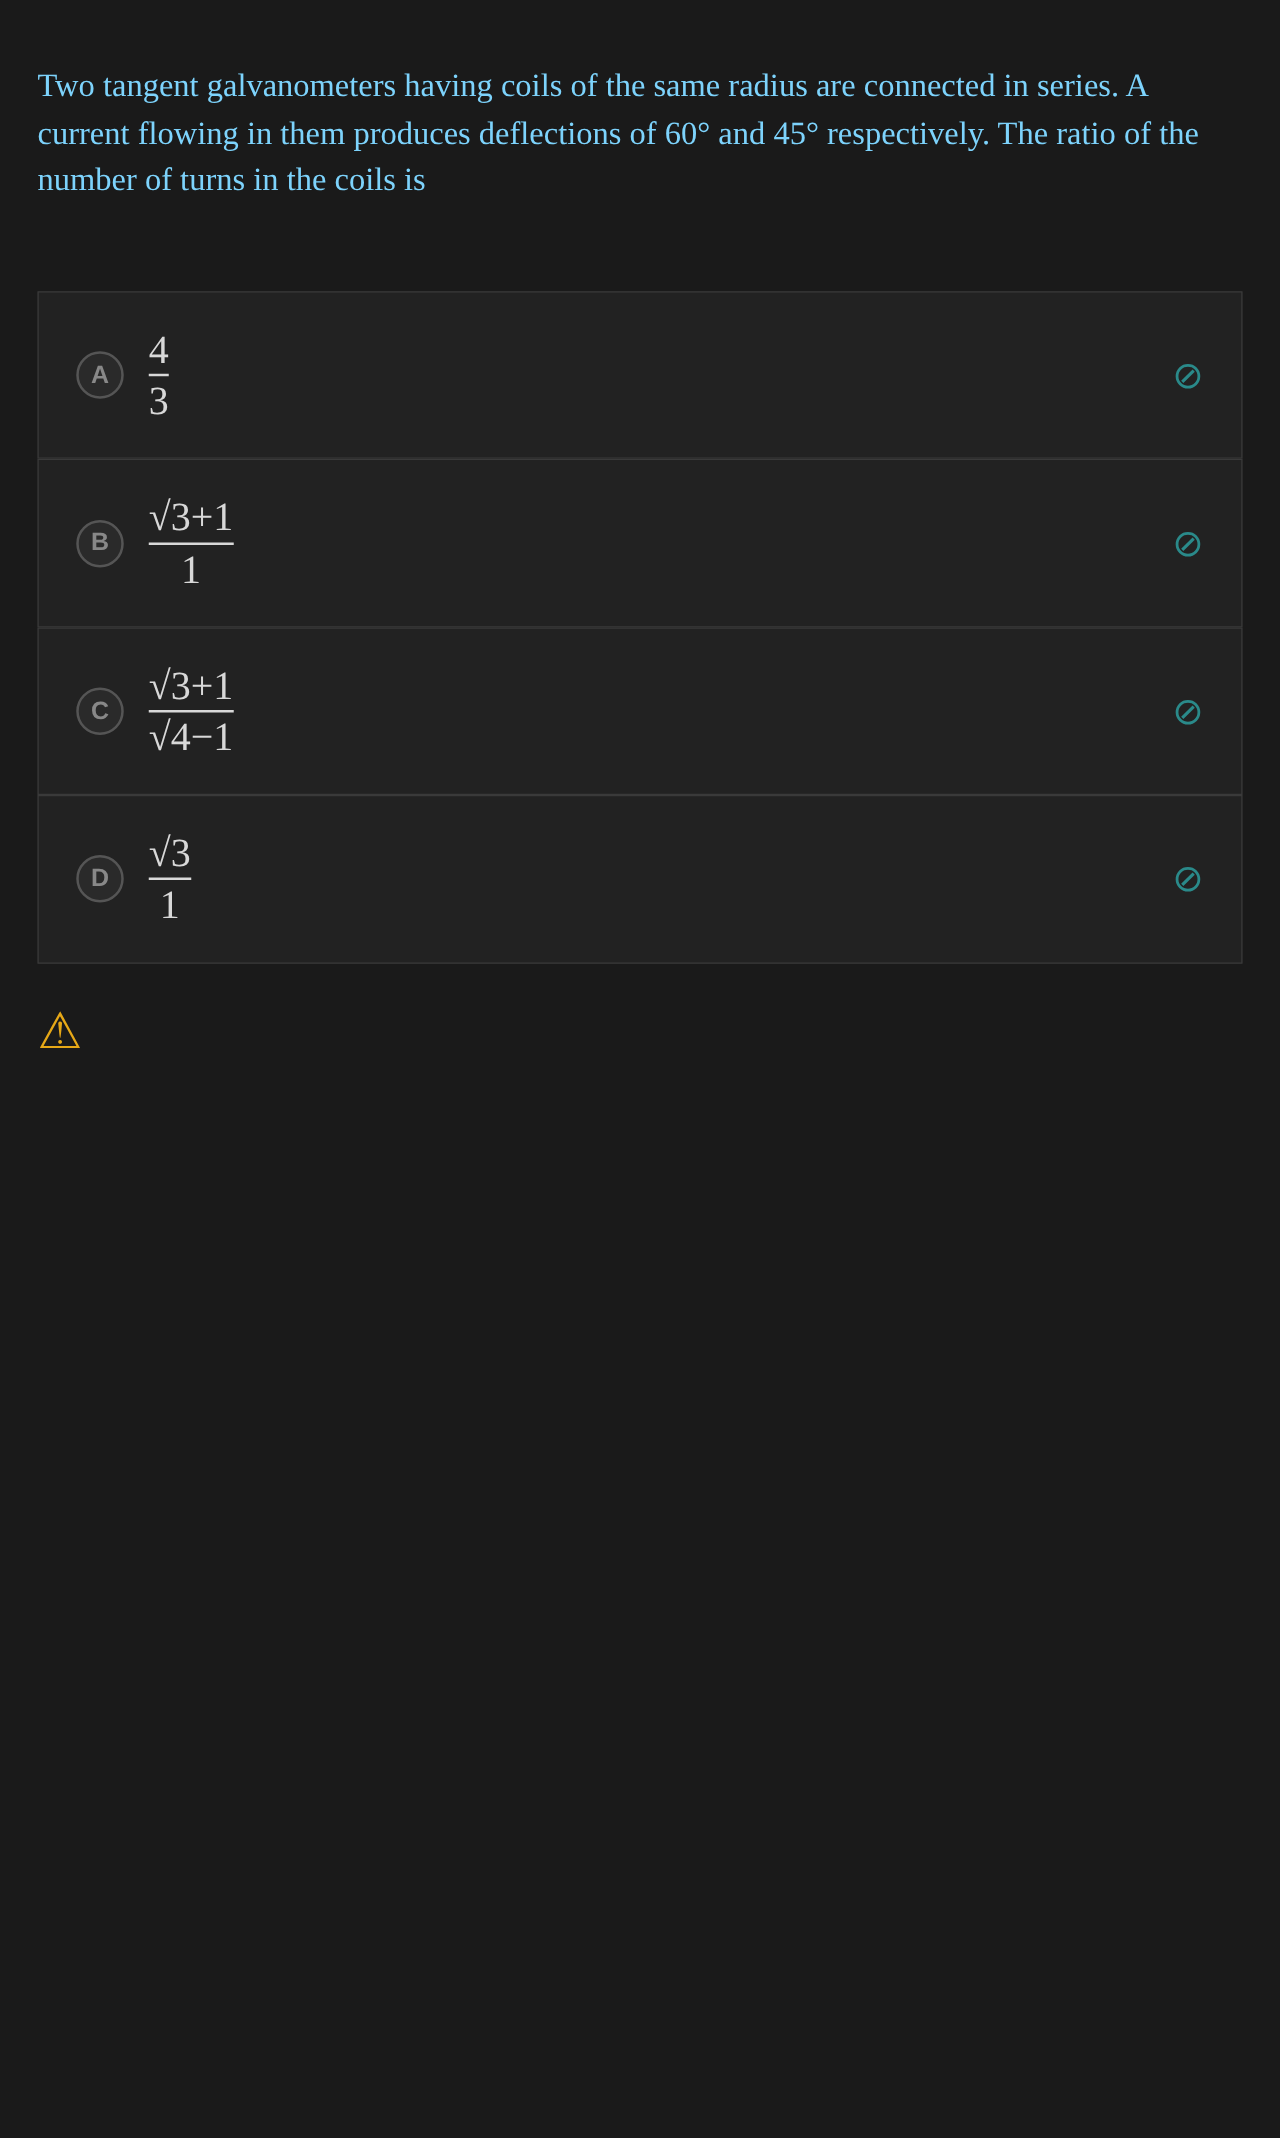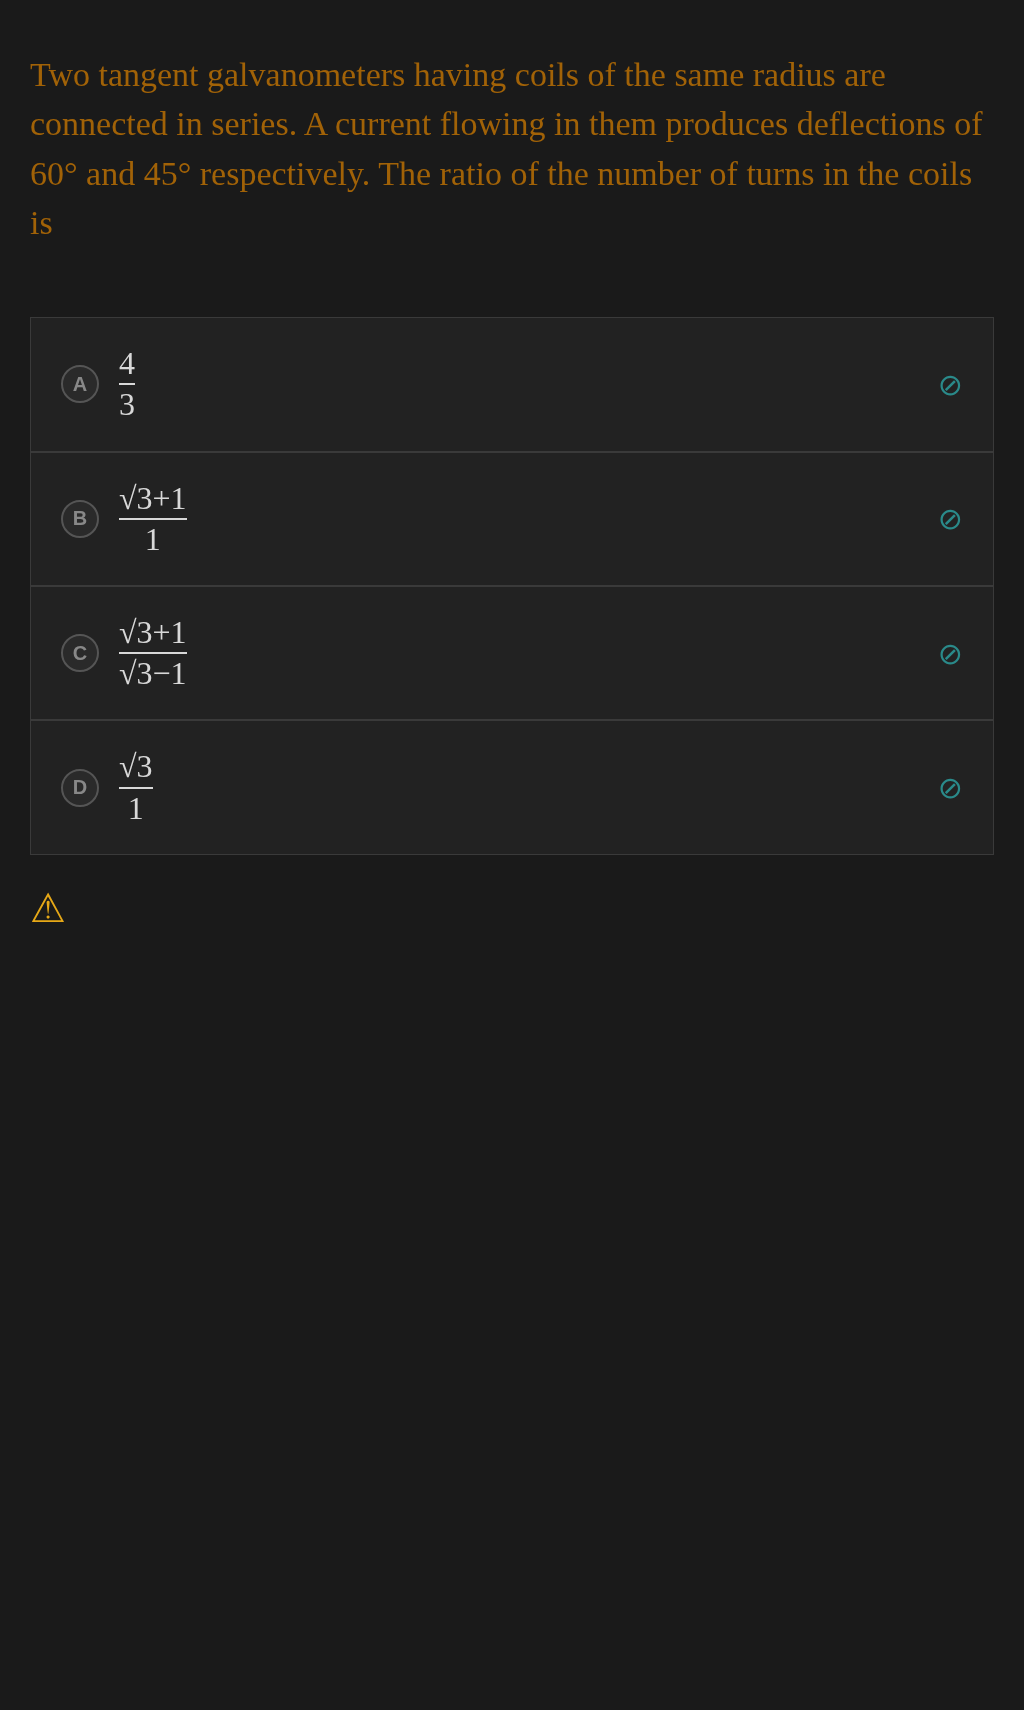--- a/index.html
+++ b/index.html
@@ -11,23 +11,23 @@
     body {
       background-color: #1a1a1a;
       color: #e0e0e0;
       font-family: Georgia, 'Times New Roman', serif;
       width: 1024px;
       min-height: 1710px;
       padding: 40px 30px;
     }
 
     .question-text {
-      font-size: 34px;
+      font-size: 26px;
       line-height: 1.45;
-      color: #a16207;
+      color: #7dd3fc;
       margin-bottom: 60px;
       padding: 10px 0;
     }
 
     .options-container {
       display: flex;
       flex-direction: column;
       gap: 0;
     }
 
@@ -160,21 +160,21 @@
   </div>
 
   <div class="option-row">
     <div class="option-left">
       <div class="option-label option-label-c">
         <span>C</span>
       </div>
       <div class="option-content">
         <span class="fraction">
           <span class="numerator">√3+1</span>
-          <span class="denominator">√3−1</span>
+          <span class="denominator">√4−1</span>
         </span>
       </div>
     </div>
     <div class="option-icon">⊘</div>
   </div>
 
   <div class="option-row">
     <div class="option-left">
       <div class="option-label option-label-d">
         <span>D</span>

